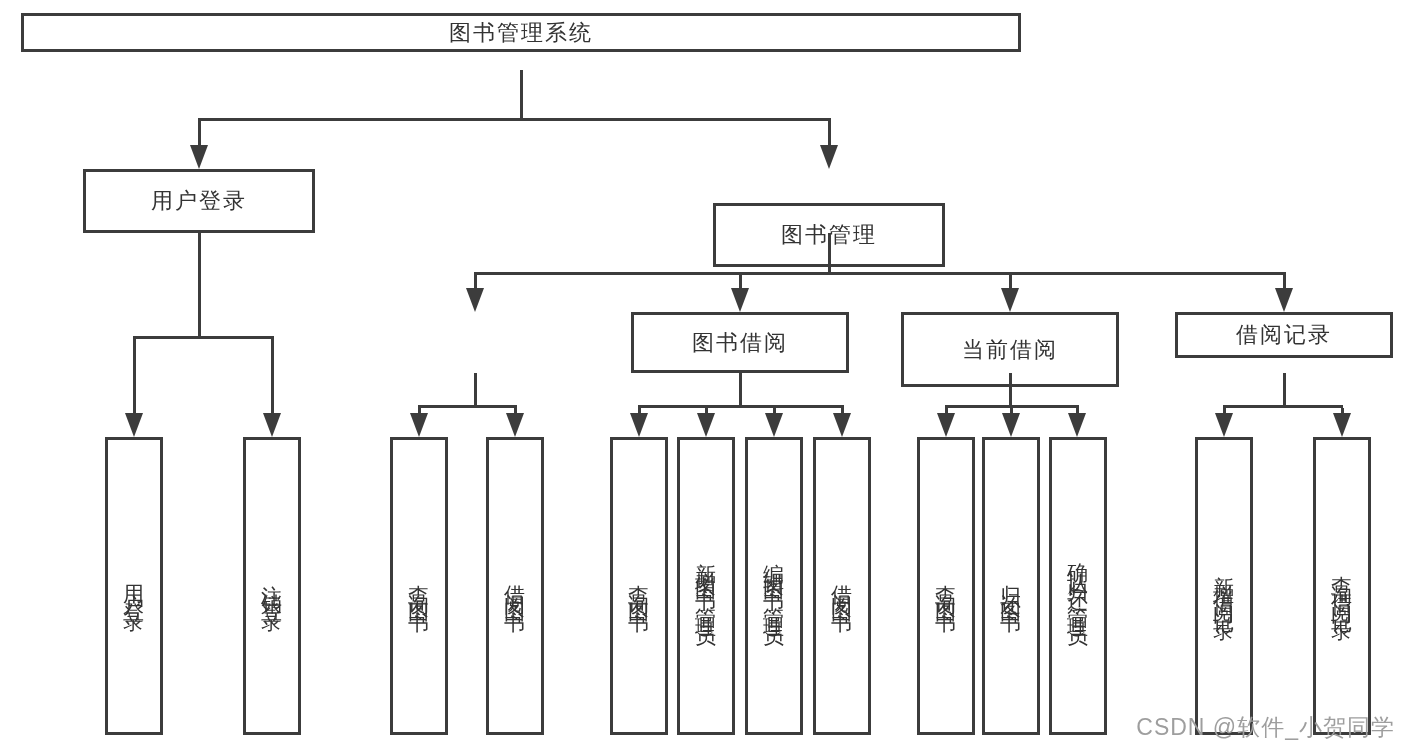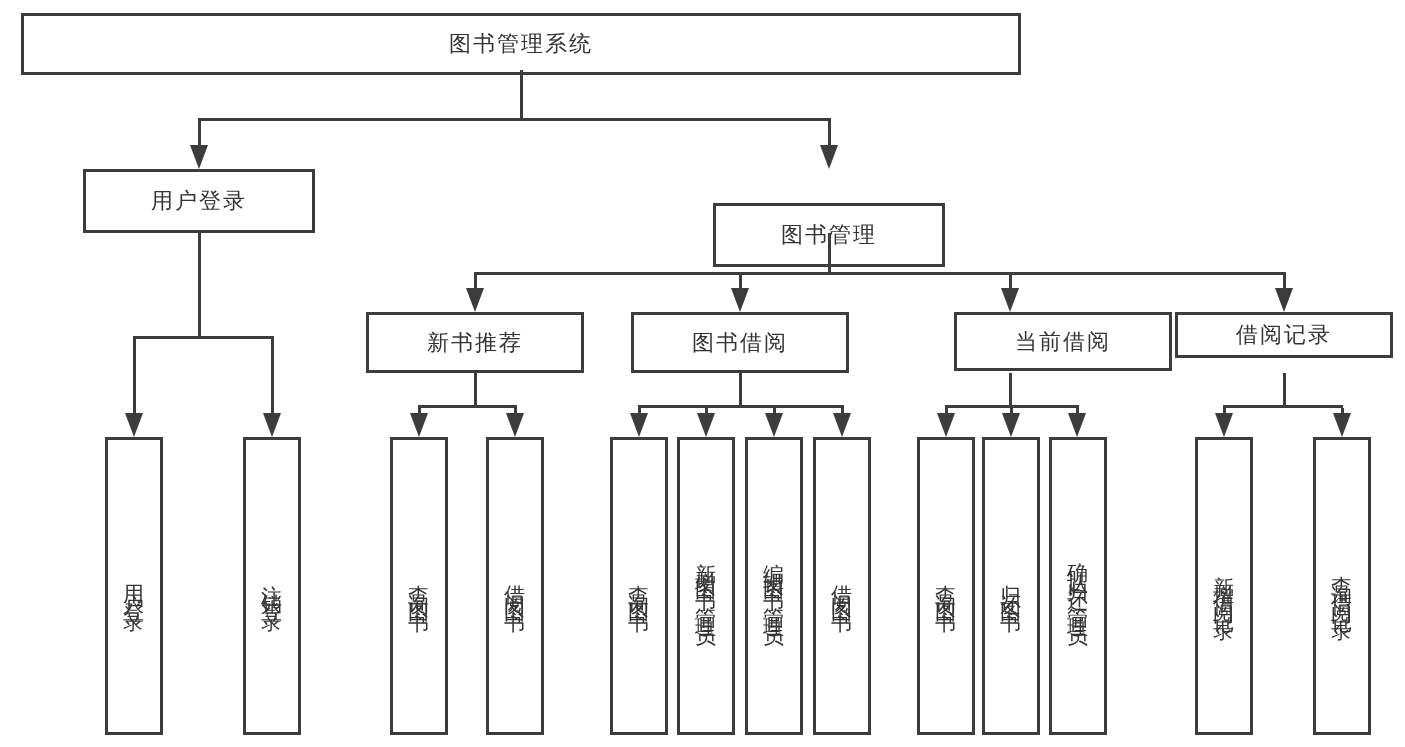--- a/index.html
+++ b/index.html
@@ -62,21 +62,21 @@
     color: #9e9e9e;
     letter-spacing: 1px;
     white-space: nowrap;
   }
 </style>
 </head>
 <body>
 
 <div id="canvas">
 
-  <div class="hbox" style="left:21px; top:13px; width:1000px; height:62px;">图书管理系统</div>
+  <div class="hbox" style="left:21px; top:13px; width:1000px; height:39px;">图书管理系统</div>
 
   <div class="vline" style="left:520px; top:70px; height:48px;"></div>
   <div class="hline" style="left:198px; top:118px; width:633px;"></div>
   <div class="vline" style="left:198px; top:121px; height:26px;"></div>
   <div class="arrow" style="left:190px; top:145px;"></div>
   <div class="vline" style="left:828px; top:121px; height:26px;"></div>
   <div class="arrow" style="left:820px; top:145px;"></div>
 
   <div class="hbox" style="left:83px; top:169px; width:232px; height:64px;">用户登录</div>
   <div class="hbox" style="left:713px; top:169px; width:232px; height:64px;margin-top:34px;">图书管理</div>
@@ -92,23 +92,22 @@
   <div class="hline" style="left:474px; top:272px; width:812px;"></div>
   <div class="vline" style="left:474px; top:275px; height:13px;"></div>
   <div class="arrow" style="left:466px; top:288px;"></div>
   <div class="vline" style="left:739px; top:275px; height:13px;"></div>
   <div class="arrow" style="left:731px; top:288px;"></div>
   <div class="vline" style="left:1009px; top:275px; height:13px;"></div>
   <div class="arrow" style="left:1001px; top:288px;"></div>
   <div class="vline" style="left:1283px; top:275px; height:13px;"></div>
   <div class="arrow" style="left:1275px; top:288px;"></div>
 
-  <div class="hbox" style="left:366px; top:312px; width:218px; height:61px;">新书推荐</div>
   <div class="hbox" style="left:631px; top:312px; width:218px; height:61px;">图书借阅</div>
-  <div class="hbox" style="left:954px; top:312px; width:218px; height:59px;">当前借阅</div>
+  <div class="hbox" style="left:901px; top:312px; width:218px; height:75px;">当前借阅</div>
   <div class="hbox" style="left:1175px; top:312px; width:218px; height:46px;">借阅记录</div>
 
   <div class="vline" style="left:474px; top:373px; height:32px;"></div>
   <div class="hline" style="left:418px; top:405px; width:99px;"></div>
   <div class="vline" style="left:418px; top:408px; height:8px;"></div>
   <div class="arrow" style="left:410px; top:413px;"></div>
   <div class="vline" style="left:514px; top:408px; height:8px;"></div>
   <div class="arrow" style="left:506px; top:413px;"></div>
 
   <div class="vline" style="left:739px; top:373px; height:32px;"></div>
@@ -149,14 +148,15 @@
   <div class="vbox" style="left:745px;">编辑图书（管理员）</div>
   <div class="vbox" style="left:813px;">借阅图书</div>
 
   <div class="vbox" style="left:917px;">查询图书</div>
   <div class="vbox" style="left:982px;">归还图书</div>
   <div class="vbox" style="left:1049px;">确认归还（管理员）</div>
 
   <div class="vbox" style="left:1195px;">新增借阅记录</div>
   <div class="vbox" style="left:1313px;">查询借阅记录</div>
 
+  <div class="watermark">CSDN @软件_小贺同学</div>
 
 </div>
 
 </body></html>

